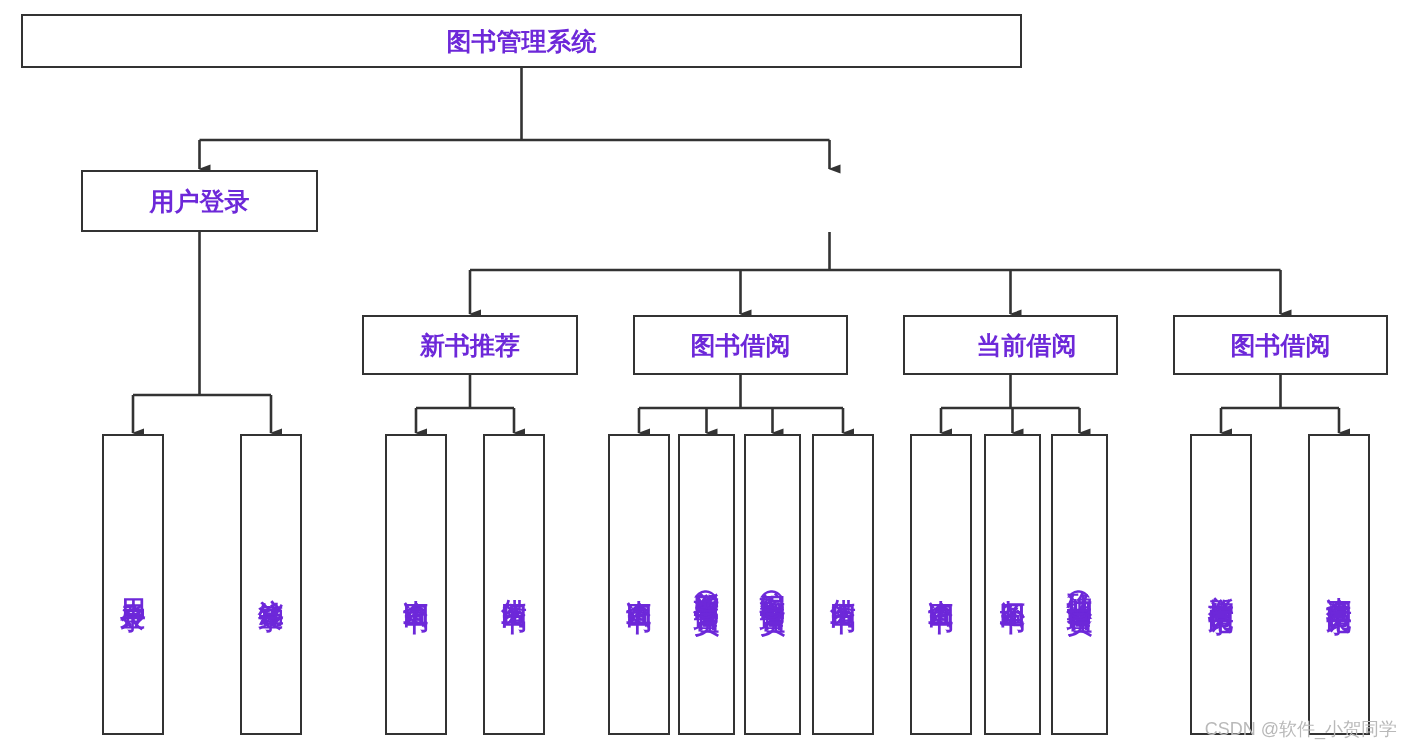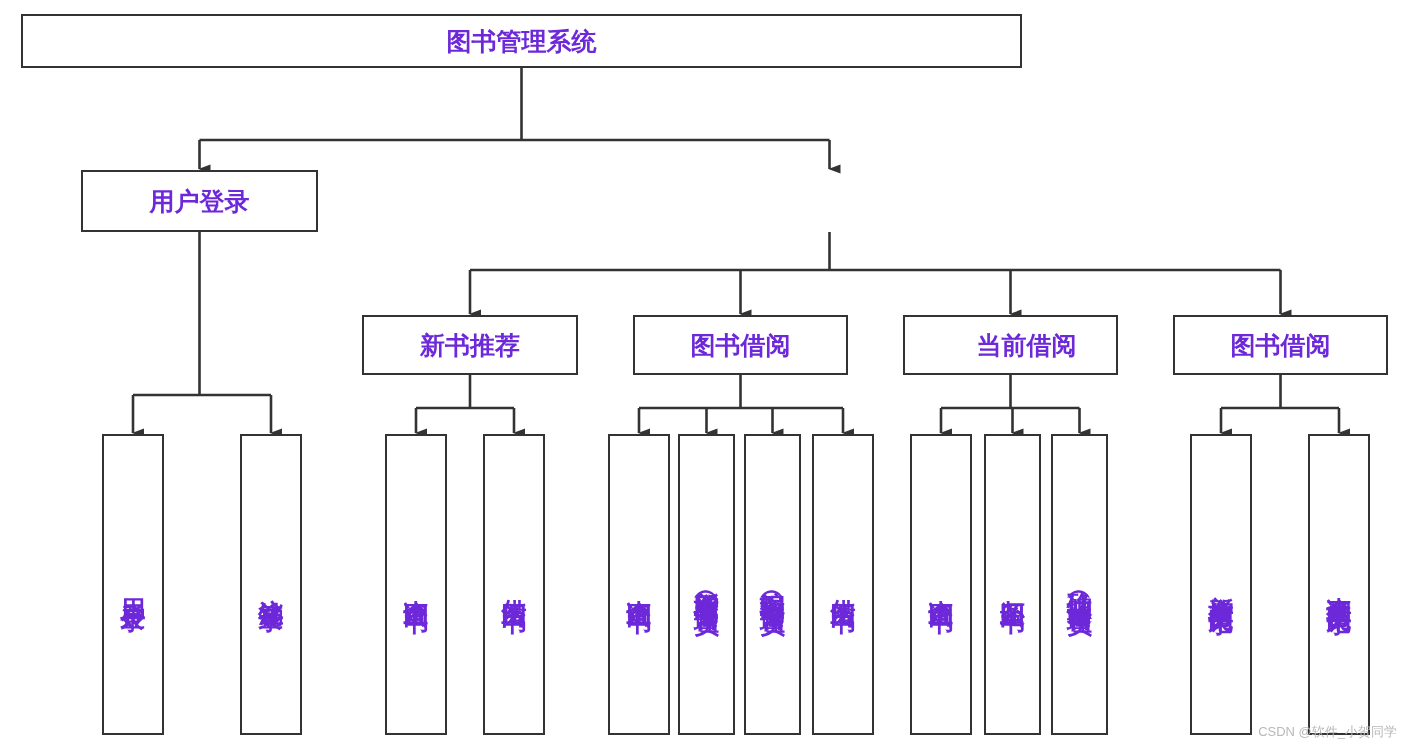--- a/index.html
+++ b/index.html
@@ -55,21 +55,21 @@
     writing-mode: vertical-rl;
     text-orientation: upright;
     font-size: 25px;
     letter-spacing: 3px;
     line-height: 1;
   }
   #watermark {
     position: absolute;
     right: 8px;
     bottom: 6px;
-    font-size: 13px;
+    font-size: 18px;
     color: #b9b9b9;
     z-index: 5;
     white-space: nowrap;
     font-family: "Liberation Sans", "DejaVu Sans", sans-serif;
   }
 </style>
 </head>
 <body>
 
 <div id="diagram-root">

